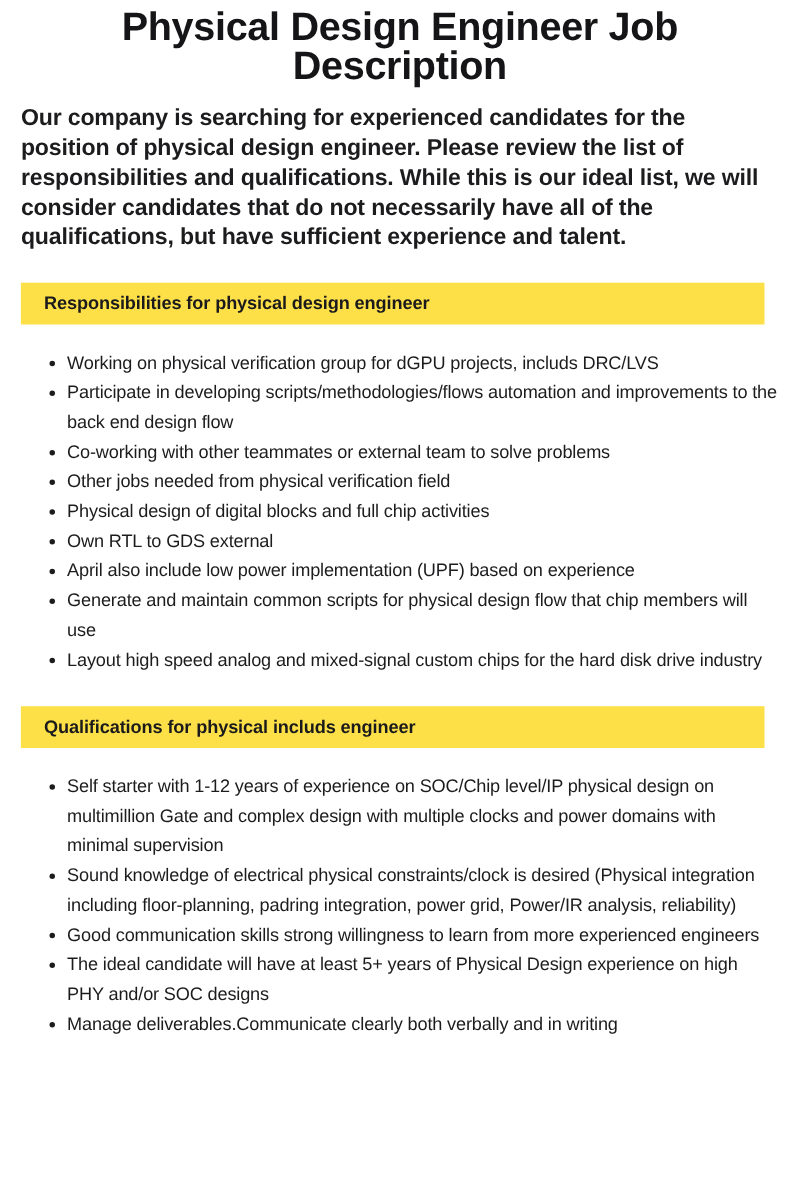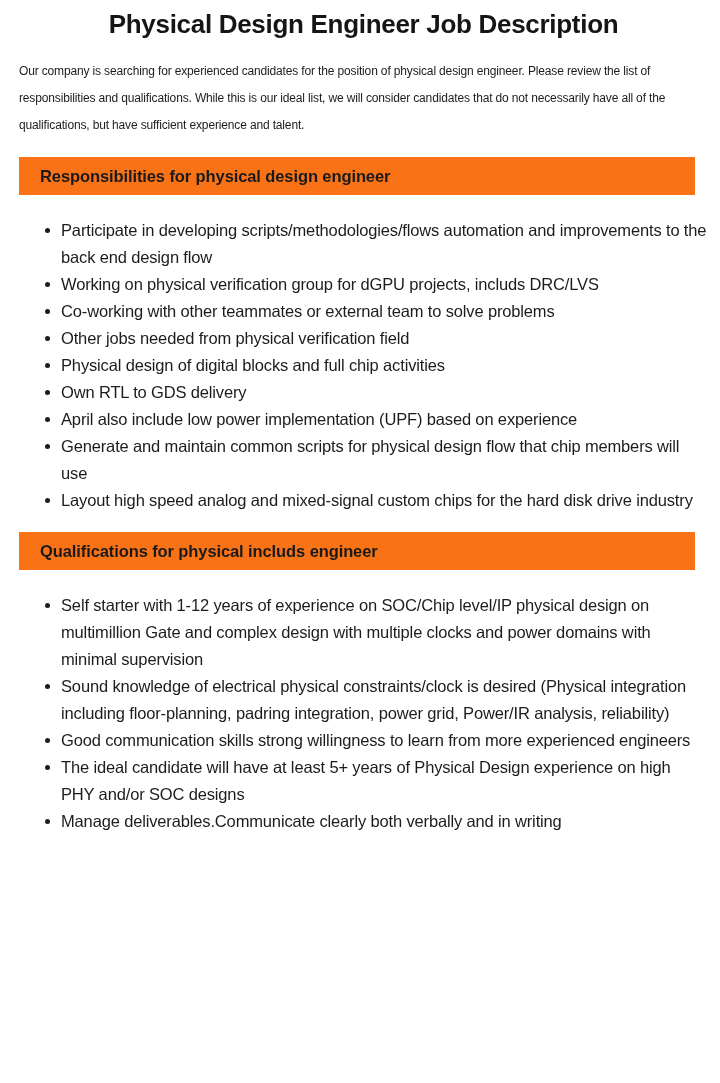--- a/index.html
+++ b/index.html
@@ -14,39 +14,40 @@
     color: #1c1c1e;
     -webkit-font-smoothing: antialiased;
   }
   .page {
     box-sizing: border-box;
     width: 720px;
     padding: 0 12px 30px 19px;
   }
   h1.page-title {
     margin: 6px 0 0 0;
-    font-size: 26px;
+    font-size: 36px;
     line-height: 36px;
     font-weight: 700;
     text-align: center;
     letter-spacing: -0.3px;
     color: #151517;
   }
   p.intro {
     margin: 16px 0 0 0;
     padding-right: 8px;
-    font-size: 12px;
+    font-size: 21px;
     line-height: 27px;
     letter-spacing: -0.15px;
+    font-weight: bold;
   }
   .section-heading {
     box-sizing: border-box;
-    margin: 18px 13px 0 0;
+    margin: 28px 13px 0 0;
     height: 38px;
-    background: #f97316;
+    background: #fde047;
     display: flex;
     align-items: center;
     padding-left: 21px;
   }
   .section-heading span {
     font-size: 16.5px;
     font-weight: 700;
     letter-spacing: -0.1px;
     color: #1a1a1c;
   }
@@ -80,26 +81,26 @@
 
   <h1 class="page-title">Physical Design Engineer Job Description</h1>
 
   <p class="intro">Our company is searching for experienced candidates for the position of physical design engineer. Please review the list of responsibilities and qualifications. While this is our ideal list, we will consider candidates that do not necessarily have all of the qualifications, but have sufficient experience and talent.</p>
 
   <div class="section">
     <div class="section-heading">
       <span>Responsibilities for physical design engineer</span>
     </div>
     <ul class="bullet-list">
+        <li>Working on physical verification group for dGPU projects, includs DRC/LVS</li>
         <li>Participate in developing scripts/methodologies/flows automation and improvements to the back end design flow</li>
-        <li>Working on physical verification group for dGPU projects, includs DRC/LVS</li>
         <li>Co-working with other teammates or external team to solve problems</li>
         <li>Other jobs needed from physical verification field</li>
         <li>Physical design of digital blocks and full chip activities</li>
-        <li>Own RTL to GDS delivery</li>
+        <li>Own RTL to GDS external</li>
         <li>April also include low power implementation (UPF) based on experience</li>
         <li>Generate and maintain common scripts for physical design flow that chip members will use</li>
         <li>Layout high speed analog and mixed-signal custom chips for the hard disk drive industry</li>
       </ul>
   </div>
 
   <div class="section">
     <div class="section-heading">
       <span>Qualifications for physical includs engineer</span>
     </div>

